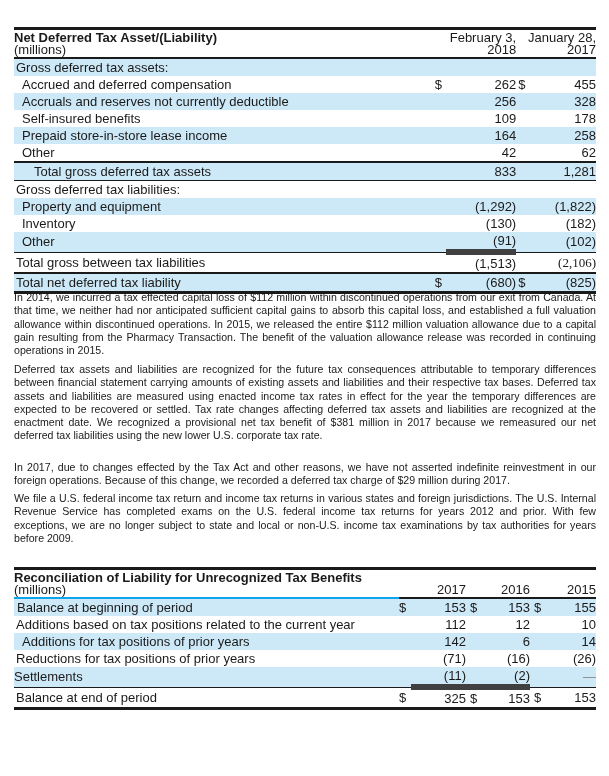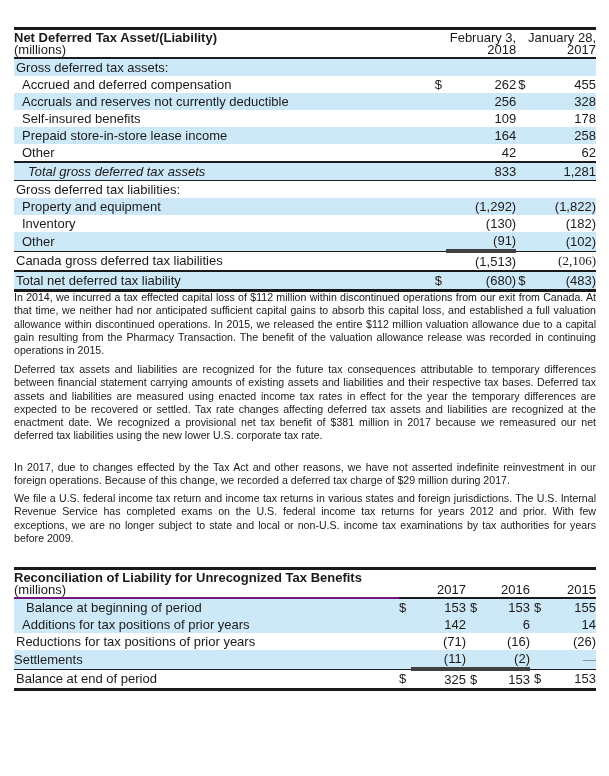--- a/index.html
+++ b/index.html
@@ -15,21 +15,21 @@
   .tbl .hdr td { line-height: 11.5px; padding-top: 2px; padding-bottom: 2px; vertical-align: bottom; }
   .tbl .hdr .title { font-weight: bold; }
   .topline { border-top: 3px solid #1a1a1a; }
   .hdr-bottom td { border-bottom: 2px solid #1a1a1a; }
   .shade td { background: #cde8f7; }
   .indent { padding-left: 8px !important; }
   .num { text-align: right; }
   .cur { text-align: left; }
   .sep-line td { border-top: 1px solid #1a1a1a; }
   .dbl-bottom td { border-bottom: 3px solid #1a1a1a; }
-  .ul { border-bottom: 4px solid #404040; }
+  .ul { border-bottom: 6px solid #404040; }
   .para {
     position: absolute; left: 14px; width: 582px;
     font-size: 10.6px; line-height: 13.3px; text-align: justify; margin: 0;
   }
 </style>
 </head>
 <body>
 
 <table class="tbl" style="top:27px;">
   <colgroup>
@@ -88,21 +88,21 @@
     <td class="num">258</td>
   </tr>
   <tr>
     <td class="indent">Other</td>
     <td></td>
     <td class="num">42</td>
     <td></td>
     <td class="num">62</td>
   </tr>
   <tr class="shade sep-line" style="border-top:2px solid #1a1a1a;">
-    <td style="padding-left:14px;border-top:2px solid #1a1a1a;font-style:italic;">Total gross deferred tax assets</td>
+    <td style="padding-left:20px;border-top:2px solid #1a1a1a;">Total gross deferred tax assets</td>
     <td style="border-top:2px solid #1a1a1a;"></td>
     <td class="num" style="border-top:2px solid #1a1a1a;">833</td>
     <td style="border-top:2px solid #1a1a1a;"></td>
     <td class="num" style="border-top:2px solid #1a1a1a;">1,281</td>
   </tr>
   <tr>
     <td colspan="5" style="padding-left:2px;border-top:1px solid #1a1a1a;">Gross deferred tax liabilities:</td>
   </tr>
   <tr class="shade">
     <td class="indent">Property and equipment</td>
@@ -119,32 +119,32 @@
     <td class="num">(182)</td>
   </tr>
   <tr class="shade">
     <td class="indent">Other</td>
     <td></td>
     <td class="num ul">(91)</td>
     <td></td>
     <td class="num">(102)</td>
   </tr>
   <tr>
-    <td style="padding-left:2px;border-top:1px solid #1a1a1a;">Canada gross deferred tax liabilities</td>
+    <td style="padding-left:2px;border-top:1px solid #1a1a1a;">Total gross between tax liabilities</td>
     <td style="border-top:1px solid #1a1a1a;"></td>
     <td class="num" style="border-top:1px solid #1a1a1a;">(1,513)</td>
     <td style="border-top:1px solid #1a1a1a;"></td>
     <td class="num" style="border-top:1px solid #1a1a1a;font-family:Liberation Serif, serif;">(2,106)</td>
   </tr>
   <tr class="shade dbl-bottom">
     <td style="padding-left:2px;border-top:2px solid #1a1a1a;">Total net deferred tax liability</td>
     <td class="cur" style="border-top:2px solid #1a1a1a;">$</td>
     <td class="num" style="border-top:2px solid #1a1a1a;">(680)</td>
     <td class="cur" style="padding-left:2px;border-top:2px solid #1a1a1a;">$</td>
-    <td class="num" style="border-top:2px solid #1a1a1a;">(483)</td>
+    <td class="num" style="border-top:2px solid #1a1a1a;">(825)</td>
   </tr>
 </tbody>
   </table>
 
 <p class="para" style="top:291px;">In 2014, we incurred a tax effected capital loss of $112 million within discontinued operations from our exit from Canada. At that time, we neither had nor anticipated sufficient capital gains to absorb this capital loss, and established a full valuation allowance within discontinued operations. In 2015, we released the entire $112 million valuation allowance due to a capital gain resulting from the Pharmacy Transaction. The benefit of the valuation allowance release was recorded in continuing operations in 2015.</p>
 <p class="para" style="top:363px;">Deferred tax assets and liabilities are recognized for the future tax consequences attributable to temporary differences between financial statement carrying amounts of existing assets and liabilities and their respective tax bases. Deferred tax assets and liabilities are measured using enacted income tax rates in effect for the year the temporary differences are expected to be recovered or settled. Tax rate changes affecting deferred tax assets and liabilities are recognized at the enactment date. We recognized a provisional net tax benefit of $381 million in 2017 because we remeasured our net deferred tax liabilities using the new lower U.S. corporate tax rate.</p>
 <p class="para" style="top:461px;">In 2017, due to changes effected by the Tax Act and other reasons, we have not asserted indefinite reinvestment in our foreign operations. Because of this change, we recorded a deferred tax charge of $29 million during 2017.</p>
 <p class="para" style="top:492px;">We file a U.S. federal income tax return and income tax returns in various states and foreign jurisdictions. The U.S. Internal Revenue Service has completed exams on the U.S. federal income tax returns for years 2012 and prior. With few exceptions, we are no longer subject to state and local or non-U.S. income tax examinations by tax authorities for years before 2009.</p>
 
 <table class="tbl" style="top:567px;">
@@ -152,39 +152,48 @@
     <col style="width:385px">
       <col style="width:12px">
       <col style="width:55px">
       <col style="width:12px">
       <col style="width:52px">
       <col style="width:12px">
       <col style="width:54px">
   </colgroup>
   <tbody>
       <tr class="hdr">
-    <td class="topline" style="border-bottom:2px solid #701a75;">
+    <td class="topline" style="border-bottom:2px solid #0ea5e9;">
       <div class="title">Reconciliation of Liability for Unrecognized Tax Benefits</div>
       <div>(millions)</div>
     </td>
     <td class="topline" style="border-bottom:2px solid #1a1a1a;"></td>
     <td class="num topline" style="border-bottom:2px solid #1a1a1a;">2017</td>
     <td class="topline" style="border-bottom:2px solid #1a1a1a;"></td>
     <td class="num topline" style="border-bottom:2px solid #1a1a1a;">2016</td>
     <td class="topline" style="border-bottom:2px solid #1a1a1a;"></td>
     <td class="num topline" style="border-bottom:2px solid #1a1a1a;">2015</td>
   </tr>
   <tr class="shade">
-    <td style="padding-left:12px">Balance at beginning of period</td>
+    <td style="padding-left:3px">Balance at beginning of period</td>
     <td class="cur">$</td>
     <td class="num">153</td>
     <td class="cur" style="padding-left:4px">$</td>
     <td class="num">153</td>
     <td class="cur" style="padding-left:4px">$</td>
     <td class="num">155</td>
+  </tr>
+  <tr>
+    <td style="padding-left:2px">Additions based on tax positions related to the current year</td>
+    <td></td>
+    <td class="num">112</td>
+    <td></td>
+    <td class="num">12</td>
+    <td></td>
+    <td class="num">10</td>
   </tr>
   <tr class="shade">
     <td style="padding-left:8px">Additions for tax positions of prior years</td>
     <td></td>
     <td class="num">142</td>
     <td></td>
     <td class="num">6</td>
     <td></td>
     <td class="num">14</td>
   </tr>

